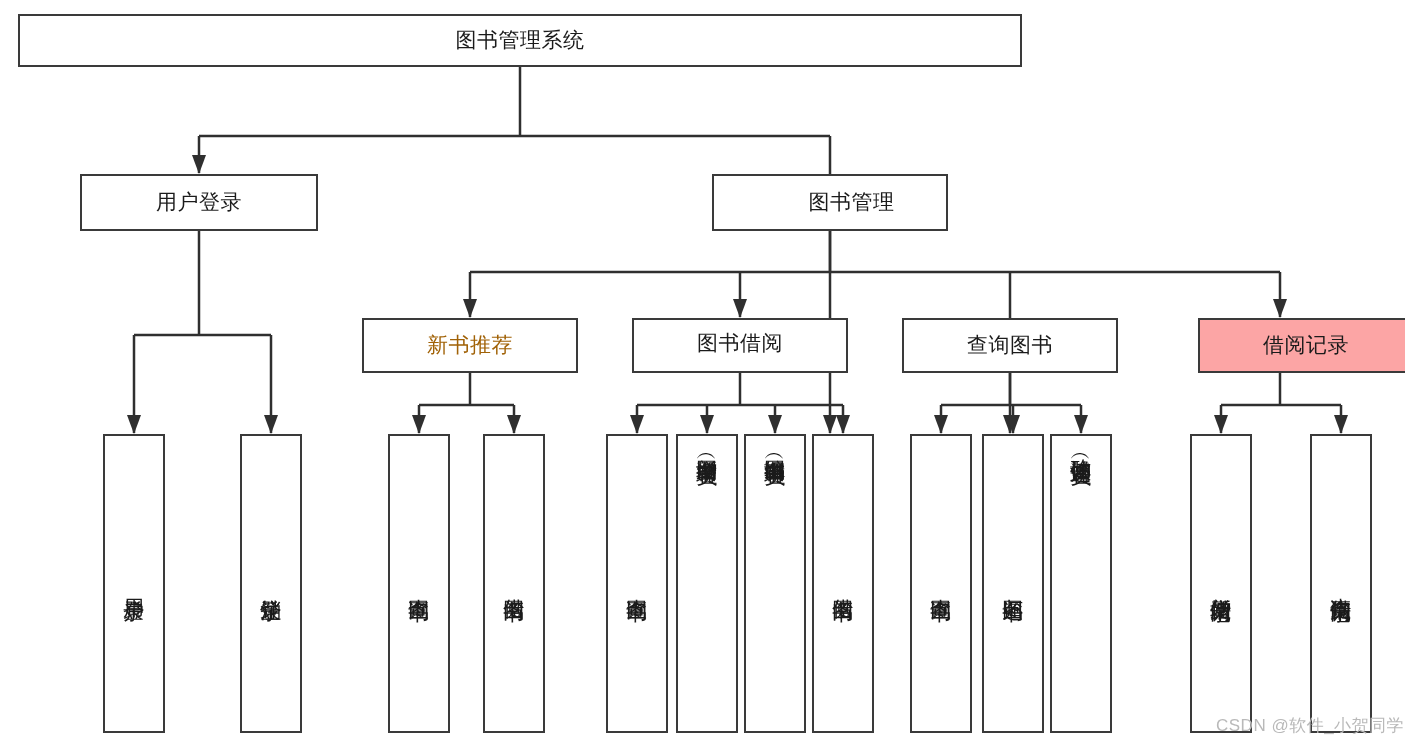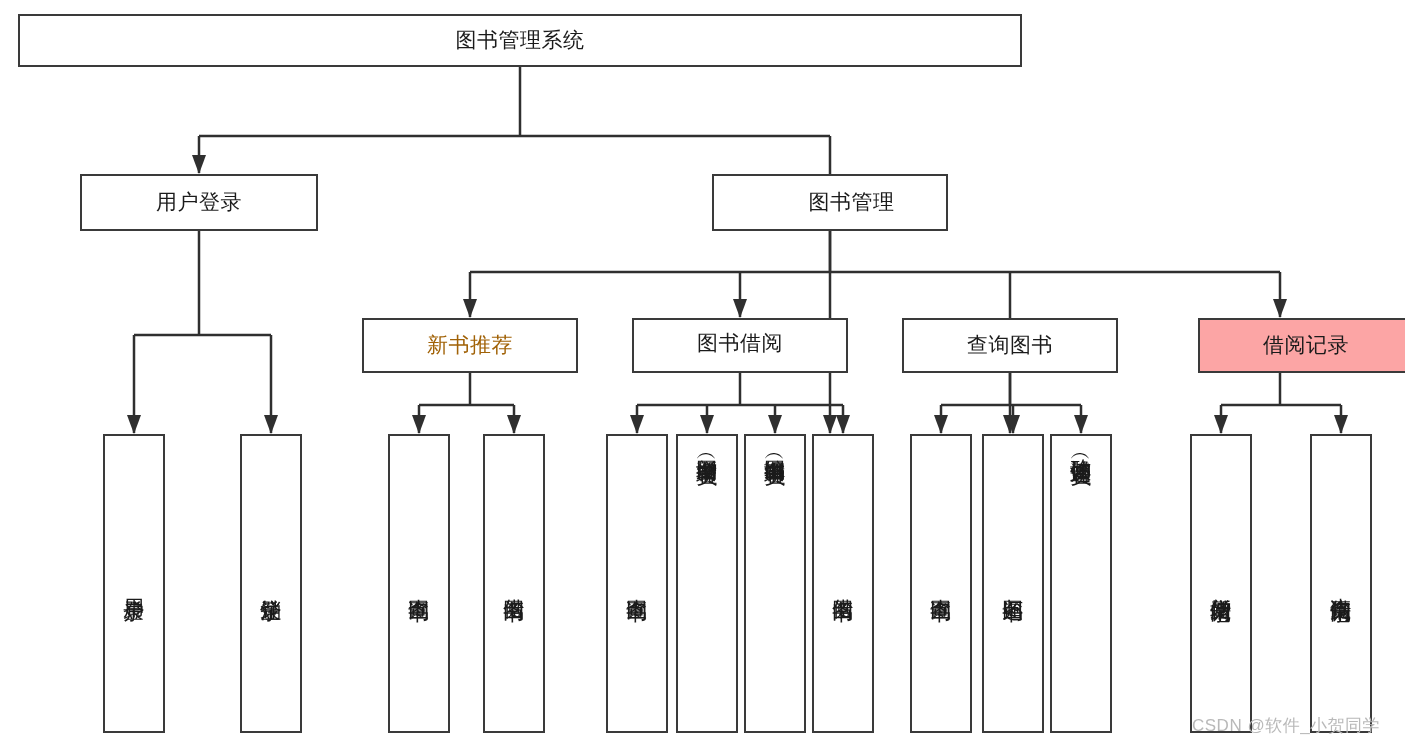--- a/index.html
+++ b/index.html
@@ -54,20 +54,21 @@
   .node-box.vertical.centered {
     align-items: center;
     padding-top: 0;
   }
   .watermark {
     position: absolute;
     color: #b9b9b9;
     font-size: 17px;
     white-space: nowrap;
     letter-spacing: 0.5px;
+    margin-left: 24px;
   }
   svg.connectors {
     position: absolute;
     left: 0;
     top: 0;
     width: 1405px;
     height: 747px;
     pointer-events: none;
   }
 </style>

